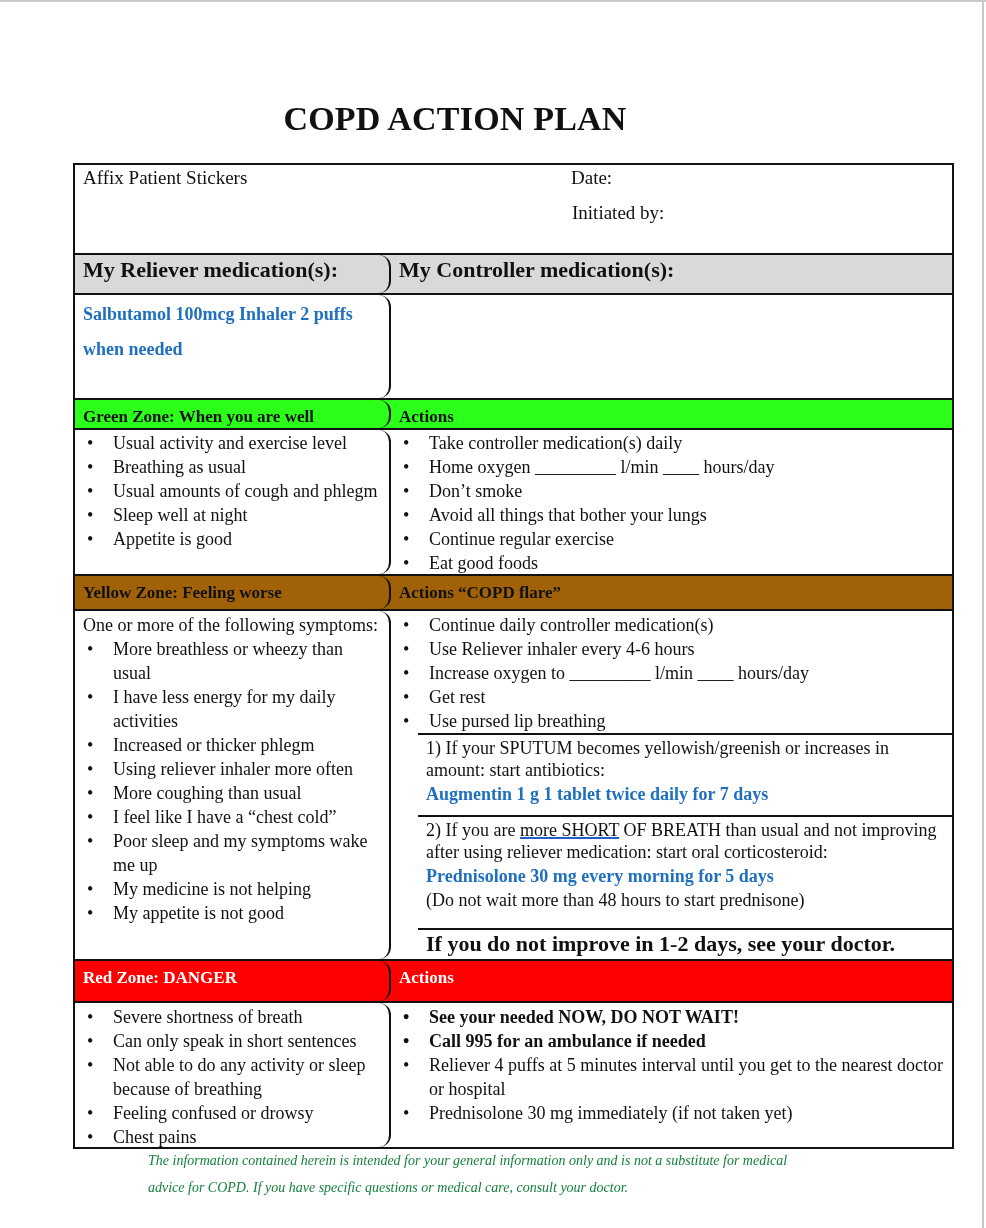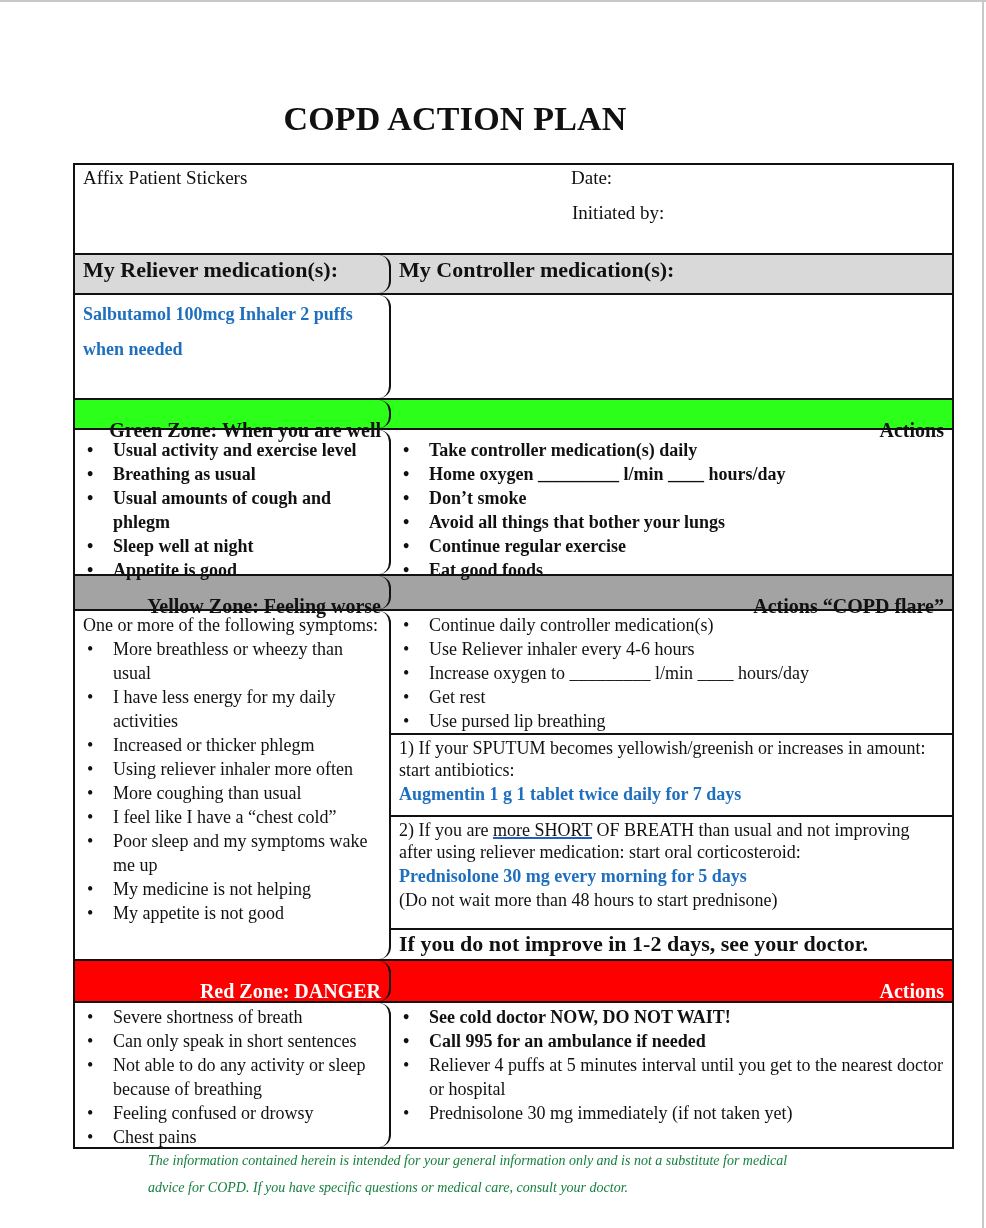--- a/index.html
+++ b/index.html
@@ -27,32 +27,32 @@
     .info-left { position: absolute; left: 8px; top: 2px; font-size: 19px; }
     .info-date { position: absolute; left: 496px; top: 2px; font-size: 19px; }
     .info-init { position: absolute; left: 497px; top: 37px; font-size: 19px; }
     .hdr { font-weight: bold; font-size: 22px; line-height: 26px; }
     .med-hdr { background: #d9d9d9; height: 40px; }
     .med-hdr .cell { padding-top: 2px; font-size: 22px; }
     .med-body { height: 105px; }
     .blue { color: #1f6fbf; font-weight: bold; }
     .med-body .blue { font-size: 18px; line-height: 35px; padding-top: 0; }
     .green { background: #2cff1a; height: 30px; }
-    .yellow { background: #a3a3a3; height: 35px; }
+    .yellow { background: #a16207; height: 35px; }
     .red { background: #ff0000; height: 42px; color: #fff; }
-    .zone-hdr .cell { font-size: 20px; font-weight: bold; line-height: 28px; padding-top: 16px; text-align: right; }
+    .zone-hdr .cell { font-size: 17px; font-weight: bold; line-height: 28px; padding-top: 3px; }
     ul.b { list-style: none; margin: 0; padding: 0; }
     ul.b li { position: relative; padding-left: 30px; font-size: 18px; line-height: 24px; }
     ul.b li::before { content: "\2022"; position: absolute; left: 4px; top: 0; font-size: 18px; }
     .green-body { height: 146px; }
-    .green-body .cell { padding-top: 8px; font-weight: bold; }
+    .green-body .cell { padding-top: 1px; }
     .yellow-body .cell.left { padding-top: 2px; }
     .yellow-body { height: 350px; }
     .lead { font-size: 18px; line-height: 24px; }
-    .sub { border-top: 2px solid #111; padding: 2px 8px; font-size: 18px; line-height: 22px; }
+    .sub { border-top: 2px solid #111; padding: 2px 8px; font-size: 18px; line-height: 22px; margin-left: 27px; }
     .sub .blue { line-height: 26px; }
     .right-stack { flex: 1; display: flex; flex-direction: column; }
     .right-stack .top { padding: 2px 8px; height: 122px; box-sizing: border-box; }
     .sub1 { height: 84px; box-sizing: border-box; }
     .sub2 { height: 116px; box-sizing: border-box; }
     .sub3 { font-weight: bold; font-size: 22px; line-height: 26px; padding-top: 1px; flex: 1; }
     .red-body { height: 146px; }
     .red-body .cell { padding-top: 2px; }
     .bold { font-weight: bold; }
     .underline-blue { text-decoration: underline; text-decoration-color: #1f5fc8; text-decoration-thickness: 2px; }
@@ -170,21 +170,21 @@
       <ul class="b">
         <li>Severe shortness of breath</li>
         <li>Can only speak in short sentences</li>
         <li>Not able to do any activity or sleep because of breathing</li>
         <li>Feeling confused or drowsy</li>
         <li>Chest pains</li>
       </ul>
     </div>
     <div class="cell right">
       <ul class="b">
-        <li class="bold">See cold doctor NOW, DO NOT WAIT!</li>
+        <li class="bold">See your needed NOW, DO NOT WAIT!</li>
         <li class="bold">Call 995 for an ambulance if needed</li>
         <li>Reliever 4 puffs at 5 minutes interval until you get to the nearest doctor or hospital</li>
         <li>Prednisolone 30 mg immediately (if not taken yet)</li>
       </ul>
     </div>
   </div>
 </div>
 
 <div class="disclaimer">
   <div>The information contained herein is intended for your general information only and is not a substitute for medical</div>

